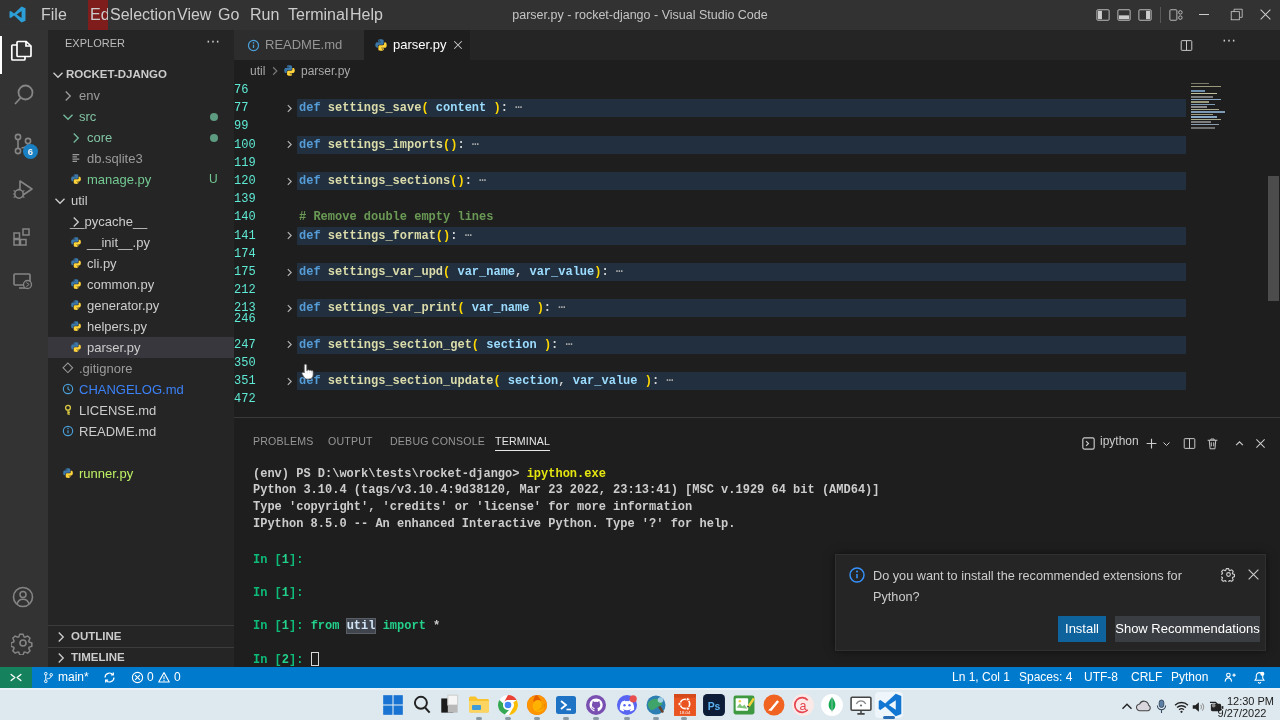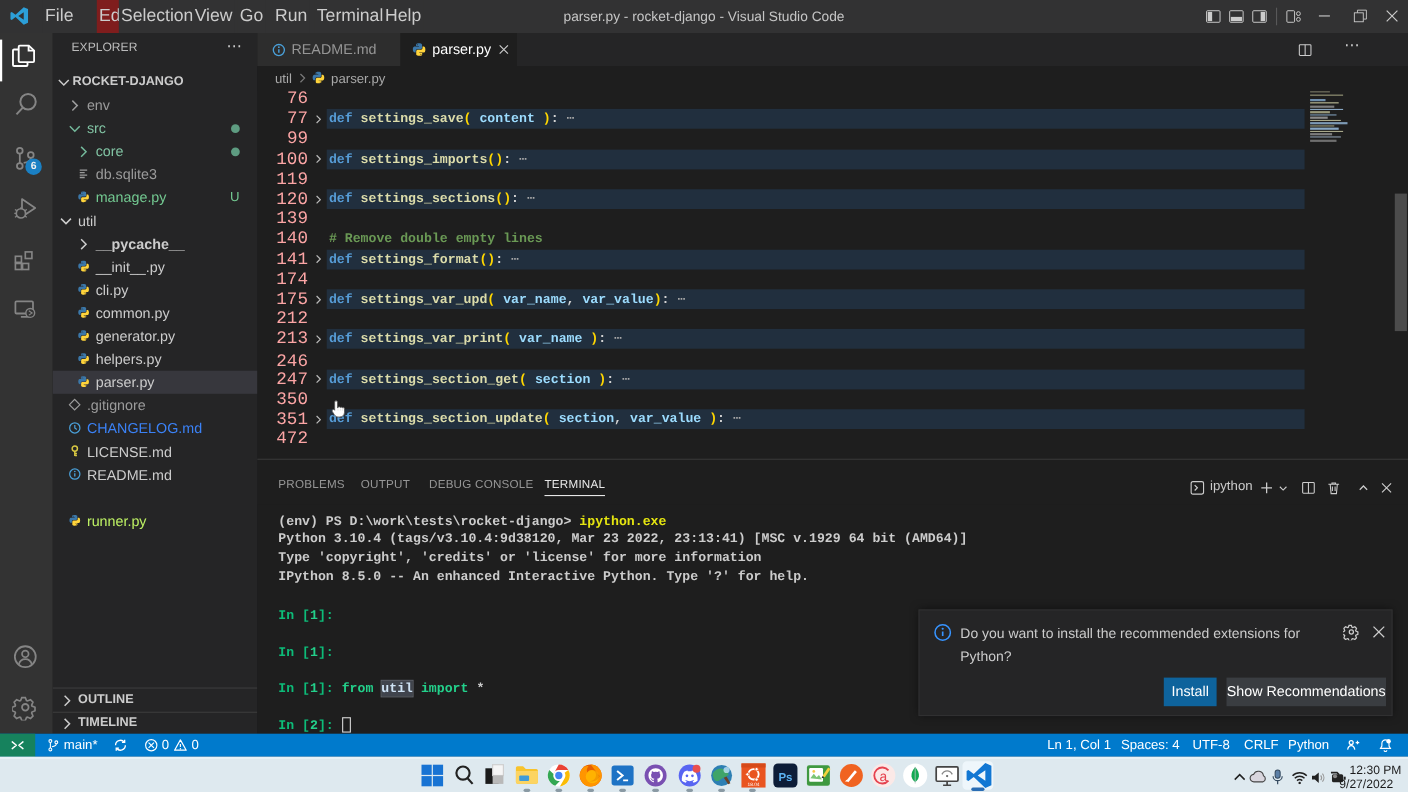--- a/index.html
+++ b/index.html
@@ -18,21 +18,21 @@
 .row { position:absolute; left:0; width:186px; height:21px; line-height:21px; font-size:13px; white-space:nowrap; }
 .row .lbl { position:absolute; top:0; }
 .chev { position:absolute; top:4px; width:12px; height:12px; }
 
 #editor { position:absolute; left:234px; top:30px; width:1046px; height:637px; background:#1e1e1e; }
 #tabbar { position:absolute; left:0; top:0; width:1046px; height:30px; background:#252526; }
 .tab { position:absolute; top:0; height:30px; line-height:30px; font-size:13px; }
 #breadcrumb { position:absolute; left:0; top:30px; width:1046px; height:22px; line-height:22px; font-size:12px; color:#a9a9a9; background:#1e1e1e; }
 #code { position:absolute; left:0; top:52px; width:1046px; height:347px; font-family:"Liberation Mono", monospace; font-size:12px; font-weight:bold; }
 .cl { position:absolute; height:18px; line-height:18px; white-space:pre; }
-.lnum { position:absolute; width:46px; text-align:right; color:#fca5a5; height:18px; line-height:18px; font-family:"Liberation Mono", monospace; font-size:16px; font-weight:normal; }
+.lnum { position:absolute; width:46px; text-align:left; color:#5eead4; height:18px; line-height:18px; font-family:"Liberation Mono", monospace; font-size:12px; font-weight:normal; }
 .hl { position:absolute; left:63px; width:889px; height:18px; background:#212f3e; }
 .kw { color:#569cd6; } .fn { color:#dcdcaa; } .pa { color:#ffd700; } .pr { color:#9cdcfe; }
 .pl { color:#d4d4d4; } .cm { color:#6a9955; } .dots { color:#a8a8a8; font-weight:normal; }
 
 #panel { position:absolute; left:234px; top:459px; width:1046px; height:208px; background:#1e1e1e; }
 #paneltabs { position:absolute; left:0; top:-30px; width:1046px; height:30px; }
 .ptab { position:absolute; top:2px; height:20px; line-height:20px; font-size:10.6px; letter-spacing:.2px; color:#969696; }
 #term { position:absolute; left:0; top:0; width:1046px; height:208px; font-family:"Liberation Mono", monospace; font-size:12px; font-weight:bold; color:#cccccc; }
 .tl { position:absolute; left:19px; height:17px; line-height:17px; white-space:pre; }
 .grn { color:#0dbc79; } .grnb { color:#23d18b; font-weight:bold; } .yel { color:#e5e510; }
@@ -203,21 +203,21 @@
     <div class="row" style="top:159.5px;">
         <svg class="chev" style="left:6px;top:5px" width="11" height="11" viewBox="0 0 16 16">
           <path d="M2 5l6 6 6-6" fill="none" stroke="#cccccc" stroke-width="1.8"></path>
         </svg>
         <span class="lbl" style="left:23px;color:#cccccc;">util</span>
       </div>
     <div class="row" style="top:180.5px;">
         <svg class="chev" style="left:22px;top:5px" width="11" height="11" viewBox="0 0 16 16">
           <path d="M5 2l6 6-6 6" fill="none" stroke="#cccccc" stroke-width="1.8"></path>
         </svg>
-        <span class="lbl" style="left:39px;color:#cccccc;font-weight:bold;">__pycache__</span>
+        <span class="lbl" style="left:22px;color:#cccccc;">__pycache__</span>
       </div>
     <div class="row" style="top:201.5px;">
         <svg class="chev" style="left:22px;top:4px" width="14" height="14" viewBox="0 0 32 32">
           <use href="#pyicon"></use>
         </svg>
         <span class="lbl" style="left:39px;color:#cccccc;">__init__.py</span>
       </div>
     <div class="row" style="top:222.5px;">
         <svg class="chev" style="left:22px;top:4px" width="14" height="14" viewBox="0 0 32 32">
           <use href="#pyicon"></use>
@@ -372,21 +372,21 @@
           <path d="M5 2l6 6-6 6" fill="none" stroke="#b8b8b8" stroke-width="2"></path>
         </svg>
       <div class="cl" style="left:65px;top:181.0px"><span class="kw">def</span><span class="pl">&nbsp;</span><span class="fn">settings_var_upd</span><span class="pa">(</span><span class="pl">&nbsp;</span><span class="pr">var_name</span><span class="pl">,&nbsp;</span><span class="pr">var_value</span><span class="pa">)</span><span class="pl">:</span><span class="dots">&nbsp;⋯</span></div>
       <div class="lnum" style="left:0;top:199.2px">212</div>
       <div class="hl" style="top:217.4px"></div>
       <div class="lnum" style="left:0;top:217.4px">213</div>
       <svg class="abs" style="left:51px;top:221.9px" width="9" height="9" viewBox="0 0 16 16">
           <path d="M5 2l6 6-6 6" fill="none" stroke="#b8b8b8" stroke-width="2"></path>
         </svg>
       <div class="cl" style="left:65px;top:217.4px"><span class="kw">def</span><span class="pl">&nbsp;</span><span class="fn">settings_var_print</span><span class="pa">(</span><span class="pl">&nbsp;</span><span class="pr">var_name</span><span class="pl">&nbsp;</span><span class="pa">)</span><span class="pl">:</span><span class="dots">&nbsp;⋯</span></div>
-      <div class="lnum" style="left:0;top:238px">246</div>
+      <div class="lnum" style="left:0;top:228px">246</div>
       <div class="hl" style="top:253.8px"></div>
       <div class="lnum" style="left:0;top:253.8px">247</div>
       <svg class="abs" style="left:51px;top:258.3px" width="9" height="9" viewBox="0 0 16 16">
           <path d="M5 2l6 6-6 6" fill="none" stroke="#b8b8b8" stroke-width="2"></path>
         </svg>
       <div class="cl" style="left:65px;top:253.8px"><span class="kw">def</span><span class="pl">&nbsp;</span><span class="fn">settings_section_get</span><span class="pa">(</span><span class="pl">&nbsp;</span><span class="pr">section</span><span class="pl">&nbsp;</span><span class="pa">)</span><span class="pl">:</span><span class="dots">&nbsp;⋯</span></div>
       <div class="lnum" style="left:0;top:272.0px">350</div>
       <div class="hl" style="top:290.2px"></div>
       <div class="lnum" style="left:0;top:290.2px">351</div>
       <svg class="abs" style="left:51px;top:294.7px" width="9" height="9" viewBox="0 0 16 16">

